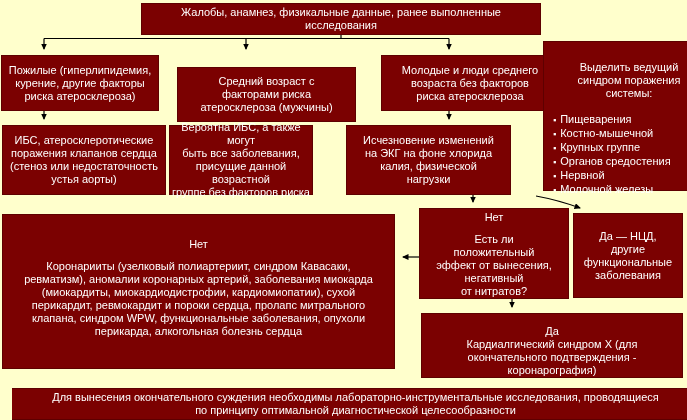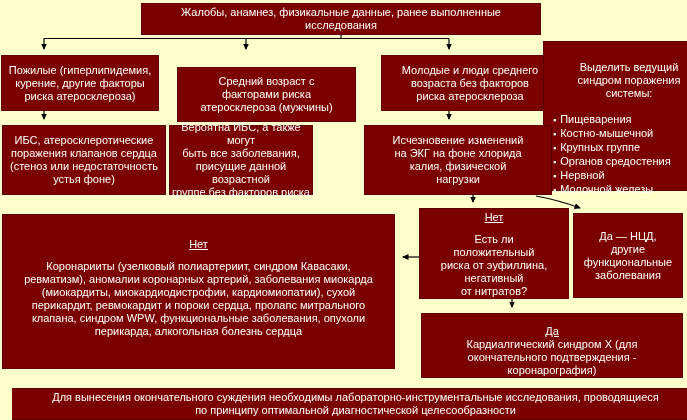--- a/index.html
+++ b/index.html
@@ -5,30 +5,30 @@
   html,body{margin:0;padding:0;}
   body{font-family:"Liberation Sans",sans-serif;background:#FFFFCC;}
   #stage{position:relative;width:687px;height:420px;background:#FFFFCC;overflow:hidden;}
   .box{
     position:absolute;background:#7B0101;color:#FFFFFF;
     border:1px solid #5E0000;box-sizing:border-box;
     display:flex;flex-direction:column;align-items:center;justify-content:center;
     text-align:center;font-size:11px;line-height:13px;
   }
   .box .txt{white-space:pre-line;display:block;}
-  .box .lbl{display:block;text-decoration:underline;}
+  .box .lbl{display:block;}
   
   #b-top{left:141px;top:3px;width:400px;height:32px;}
   #b-elderly{left:1px;top:55px;width:158px;height:56px;}
   #b-middle{left:177px;top:55px;width:179px;height:55px;margin-top:12px;}
   #b-young{left:357px;top:55px;width:178px;height:56px;margin-left:24px;}
   #b-syndrome{left:543px;top:41px;width:172px;height:150px;justify-content:flex-start;padding:19px 4px;}
   #b-ibs{left:2px;top:125px;width:164px;height:70px;}
   #b-probable{left:169px;top:125px;width:144px;height:70px;}
-  #b-ecg{left:364px;top:125px;width:188px;height:70px;}
+  #b-ecg{left:346px;top:125px;width:165px;height:70px;}
   #b-eufillin{left:419px;top:208px;width:150px;height:91px;justify-content:flex-start;padding-top:2px;}
   #b-eufillin .txt{margin-top:9px;}
   #b-ncd{left:573px;top:213px;width:110px;height:85px;}
   #b-coronaritis{left:2px;top:214px;width:393px;height:155px;justify-content:flex-start;padding-top:23px;}
   #b-coronaritis .txt{margin-top:9px;}
   #b-cardialgic{left:421px;top:313px;width:262px;height:65px;justify-content:flex-end;padding-top:2px;}
   #b-bottom{left:12px;top:388px;width:687px;height:32px;border-left:none;border-right:none;}
   
   #b-syndrome .list{margin-top:13px;width:100%;text-align:left;padding-left:5px;box-sizing:border-box;}
   #b-syndrome .li{line-height:13px;}
@@ -95,42 +95,42 @@
       <div class="li"><span class="bullet"></span><span>Органов средостения</span></div>
       <div class="li"><span class="bullet"></span><span>Нервной</span></div>
       <div class="li"><span class="bullet"></span><span>Молочной железы</span></div>
     </div>
   </div>
 
   <div class="box" id="b-ibs">
     <span class="txt">ИБС, атеросклеротические
 поражения клапанов сердца
 (стеноз или недостаточность
-устья фоне)</span>
+устья аорты)</span>
   </div>
 
   <div class="box" id="b-probable">
     <span class="txt">Вероятна ИБС, а также могут
 быть все заболевания,
 присущие данной возрастной
 группе без факторов риска</span>
   </div>
 
   <div class="box" id="b-ecg">
     <span class="txt">Исчезновение изменений
 на ЭКГ на фоне хлорида
 калия, физической
 нагрузки</span>
   </div>
 
   <div class="box" id="b-eufillin">
     <span class="lbl">Нет</span>
     <span class="txt">Есть ли
 положительный
-риска от эуфиллина,
+эффект от вынесения,
 негативный
 от нитратов?</span>
   </div>
 
   <div class="box" id="b-ncd">
     <span class="txt">Да — НЦД,
 другие
 функциональные
 заболевания</span>
   </div>

